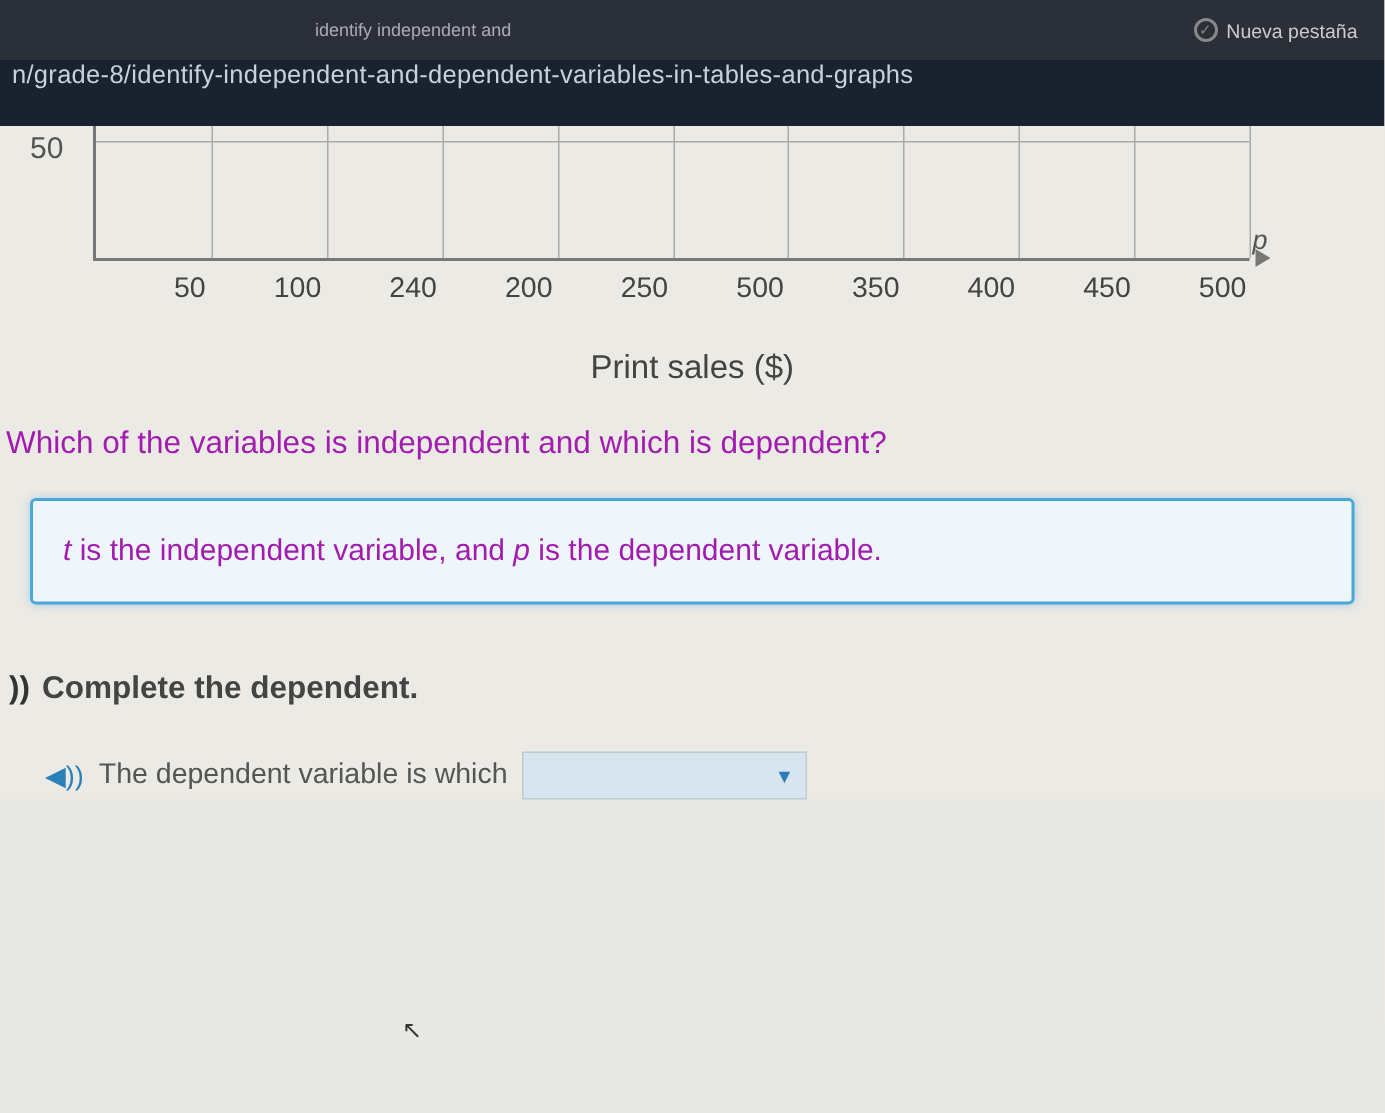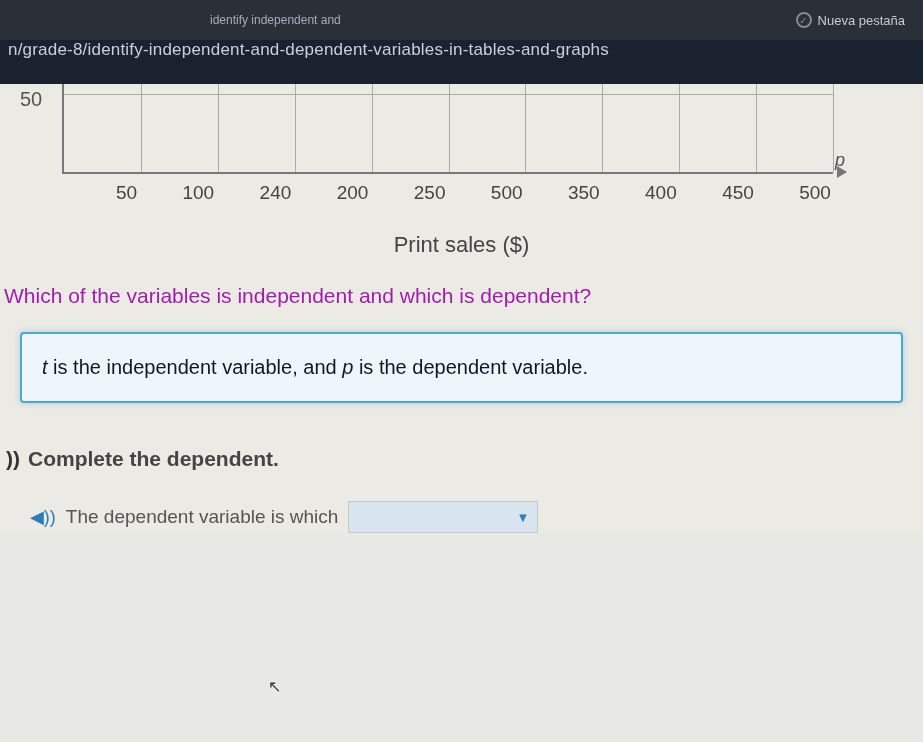--- a/index.html
+++ b/index.html
@@ -133,21 +133,21 @@
   margin: 0 10px 24px 4px;
   font-weight: 500;
 }
 .option {
   margin: 14px 20px;
   padding: 22px 20px;
   border: 1px solid #bbb;
   border-radius: 4px;
   background: #f4f3ef;
   font-size: 20px;
-  color: #0f172a;
+  color: #a21caf;
   cursor: pointer;
 }
 .option.selected {
   border: 2px solid #4aa8d8;
   background: #eef6fb;
   box-shadow: 0 0 6px rgba(74,168,216,0.4);
 }
 .option .ivar { font-style: italic; }
 .section-label {
   display: flex;

